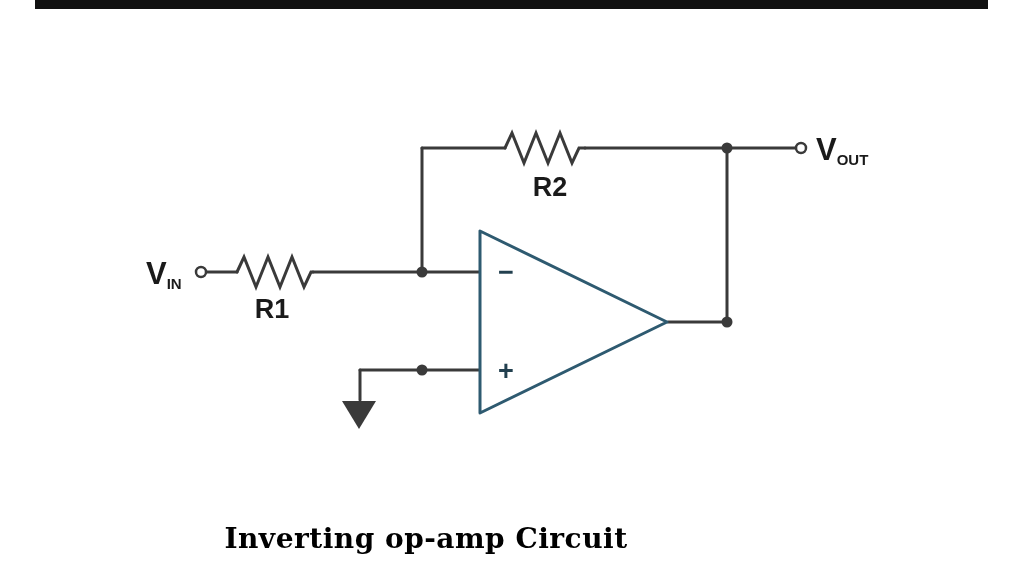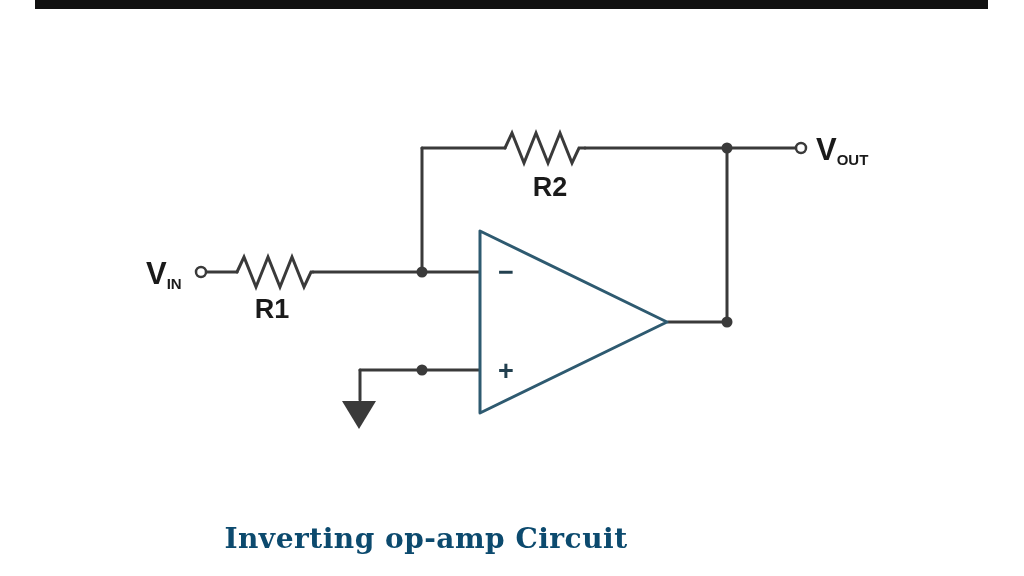--- a/index.html
+++ b/index.html
@@ -7,21 +7,21 @@
           font-family:"Liberation Sans", sans-serif;}
   .top-bar{position:absolute;left:35px;top:0;width:953px;height:9px;background:#111111;}
   svg.circuit{position:absolute;left:0;top:0;width:1024px;height:576px;}
   .comp-label{fill:#1a1a1a;font-family:"Liberation Sans", sans-serif;font-weight:bold;}
   .big{font-size:31px;}
   .sub{font-size:15px;}
   .rlabel{font-size:27px;}
   .pin-sign{font-size:27px;font-weight:bold;fill:#22404f;}
   .title{position:absolute;left:0;top:522px;width:852px;text-align:center;
          font-family:"DejaVu Serif","Liberation Serif",serif;font-weight:700;
-         font-size:28px;color:#0c4a6e;letter-spacing:0.5px;}
+         font-size:28px;color:#000000;letter-spacing:0.5px;}
 </style>
 </head>
 <body>
 
 <div class="canvas">
 
   <div class="top-bar"></div>
 
   <svg class="circuit" viewBox="0 0 1024 576">
 

